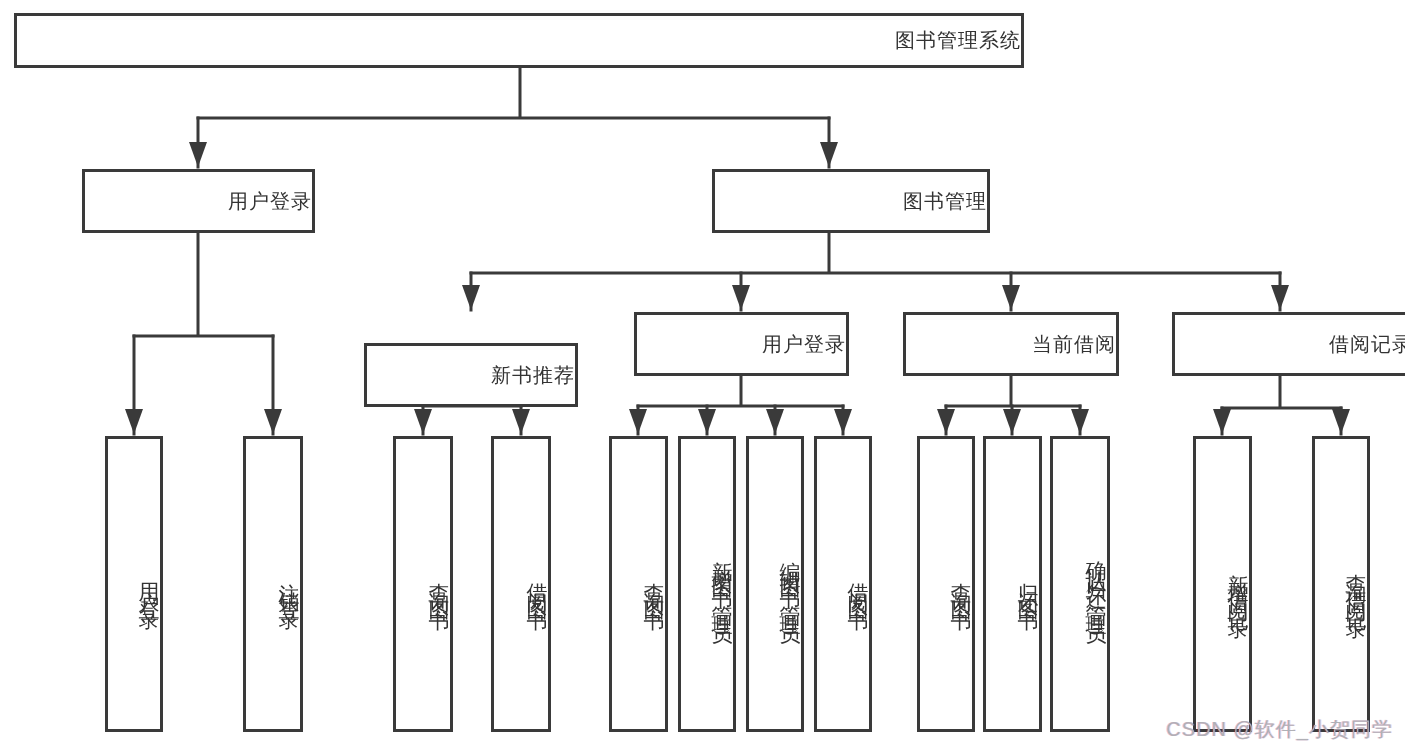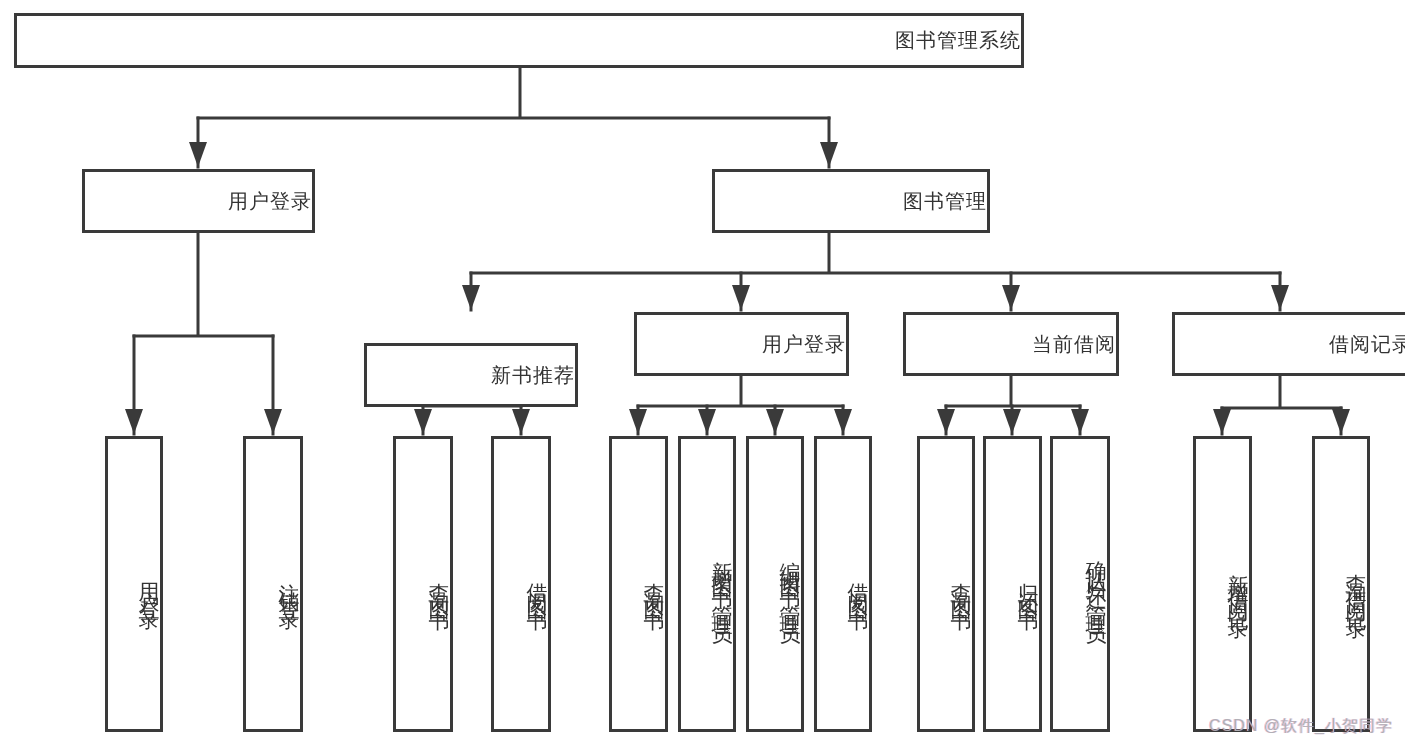--- a/index.html
+++ b/index.html
@@ -34,21 +34,21 @@
     text-orientation:mixed;
     font-size:21px;
     letter-spacing:9px;
     line-height:1;
     color:var(--text);
     white-space:nowrap;
   }
   .watermark{
     position:absolute;
     top:716px;right:12px;
-    font-size:16px;
+    font-size:20px;
     letter-spacing:1px;
     color:var(--watermark);
     text-shadow:-1px 0 0 rgba(255,60,60,.28), 1px 0 0 rgba(60,90,255,.22);
     z-index:5;
   }
 </style>
 </head>
 <body>
 
 <div class="stage">

